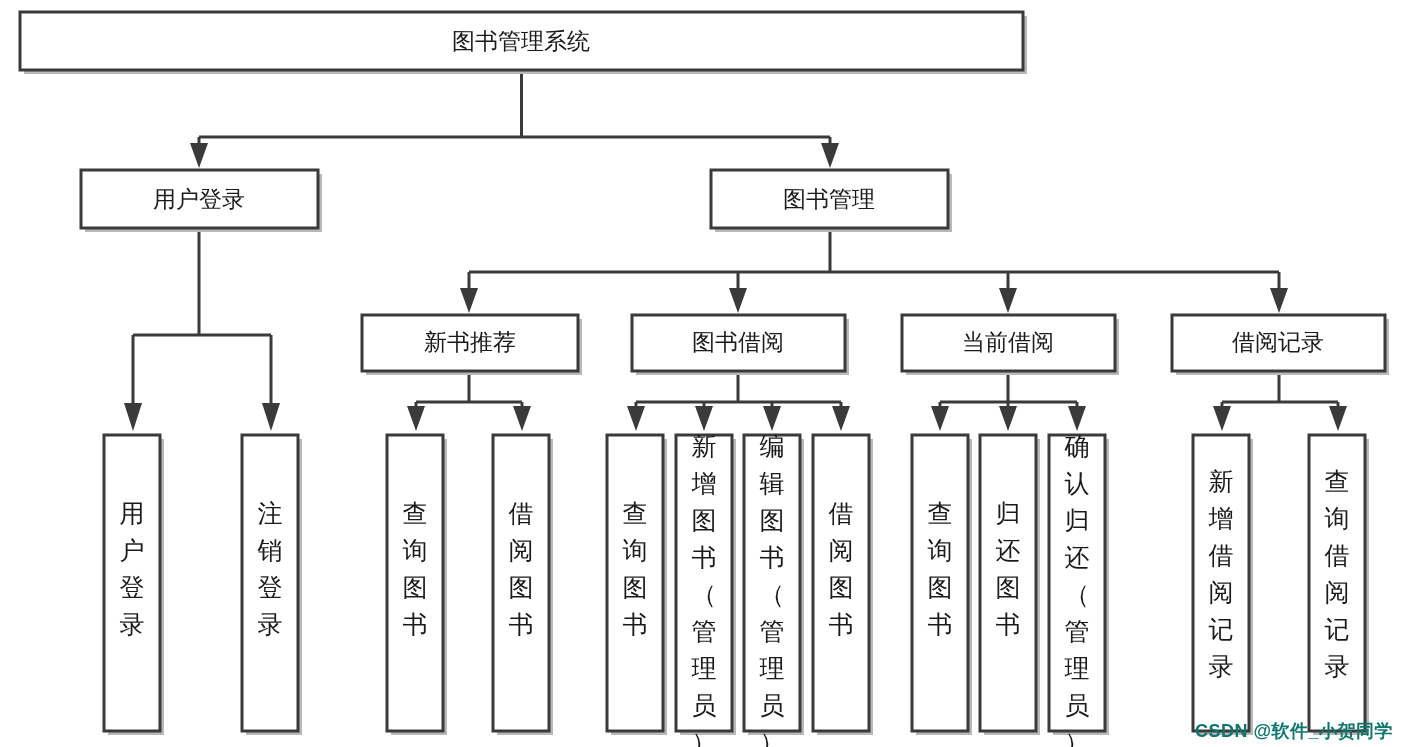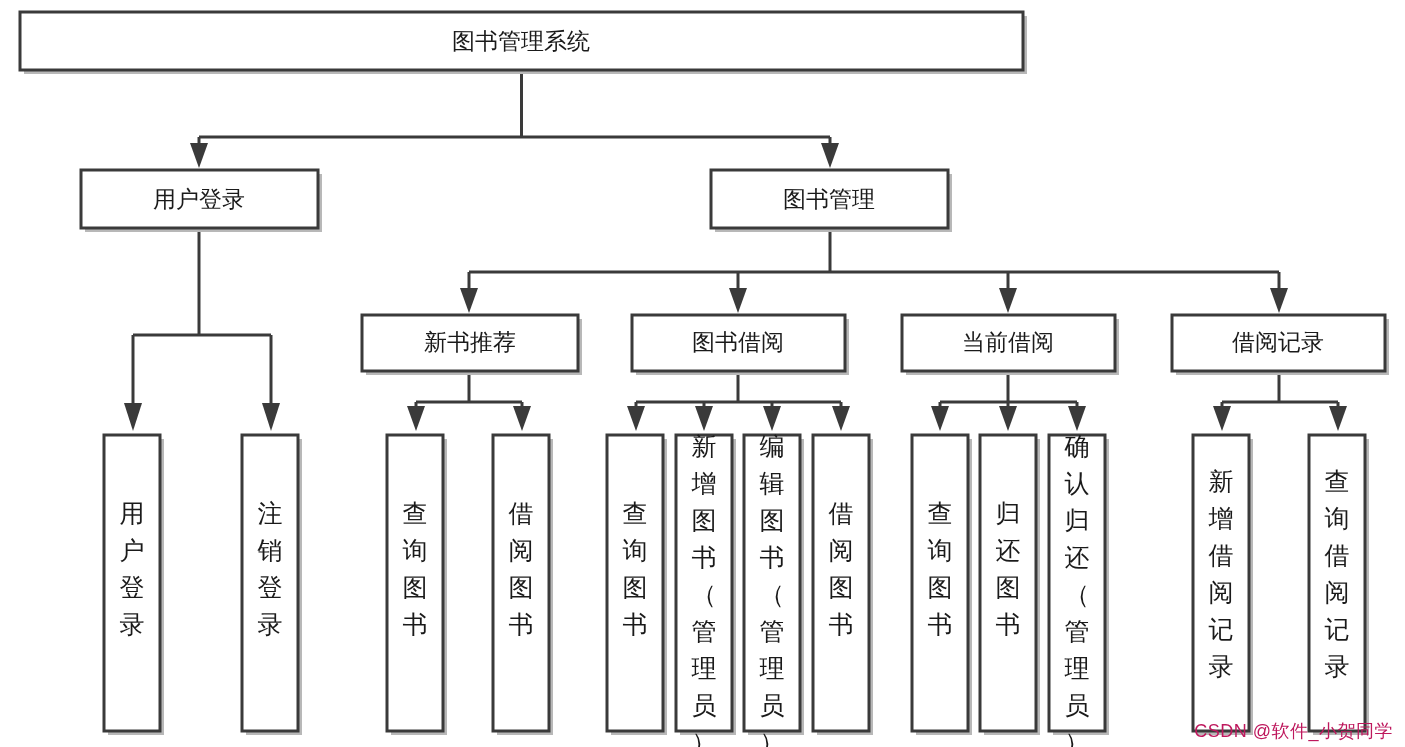--- a/index.html
+++ b/index.html
@@ -57,24 +57,25 @@
     font-size: 25px;
     fill: #1a1a1a;
     text-anchor: middle;
   }
   .watermark {
     position: absolute;
     right: 12px;
     bottom: 4px;
     font-family: "Liberation Sans", "DejaVu Sans", sans-serif;
     font-size: 18px;
-    color: #be185d;
+    color: #0f766e;
     letter-spacing: 0.5px;
     white-space: nowrap;
     pointer-events: none;
+    font-weight: bold;
   }
 </style>
 </head>
 <body>
 
 <div id="diagram-root">
 
   <svg class="diagram-canvas" viewBox="0 0 1405 747">
 
     <g>

